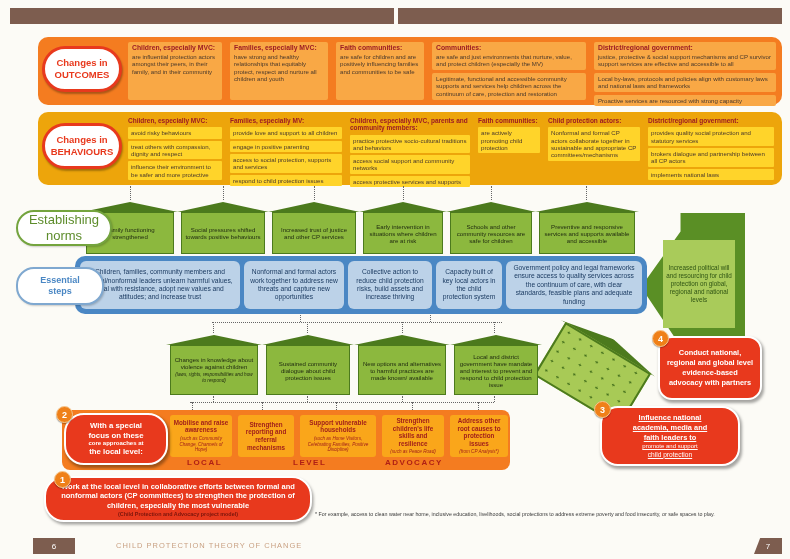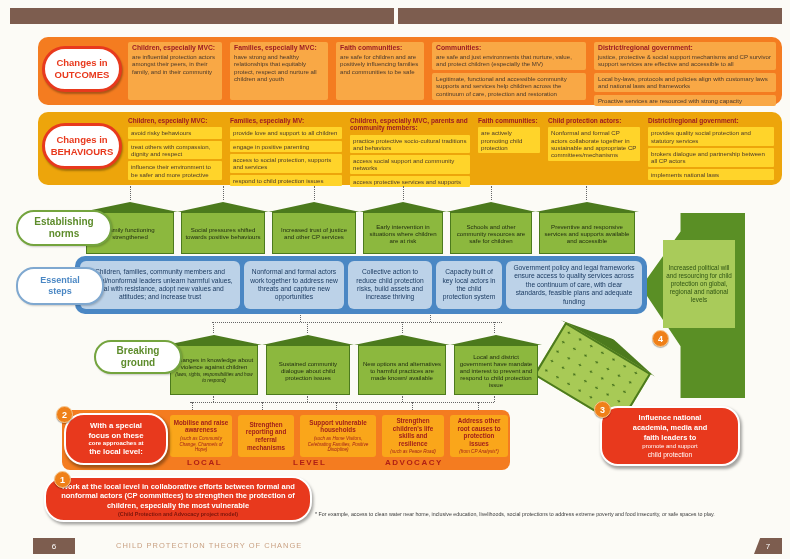--- a/index.html
+++ b/index.html
@@ -16,21 +16,21 @@
   .ocol{display:flex;flex-direction:column;gap:3px;}
   .obox{background:var(--amber,#f9a845);border-radius:2px;padding:2px 4px;flex:1;}
   .otitle{font-weight:bold;color:var(--dkred,#9c1c24);font-size:6.8px;line-height:1.15;margin-bottom:1px;}
   .otext{color:var(--tbrown,#4a392b);font-size:6.1px;line-height:1.22;}
   .bcol{display:flex;flex-direction:column;gap:2px;}
   .btitle{font-weight:bold;color:var(--dkred,#9c1c24);font-size:6.5px;line-height:1.12;margin-bottom:1px;}
   .bitem{background:var(--yellow,#ffd42a);border-radius:1px;padding:2px 3px;color:var(--tbrown,#4a392b);font-size:6.1px;line-height:1.2;}
 
   .pill{position:absolute;background:#fff;display:flex;flex-direction:column;justify-content:center;align-items:center;z-index:6;text-align:center;line-height:1.25;box-sizing:border-box;}
   .pill.red{width:80px;height:46px;border:3px solid var(--red,#e8391d);border-radius:23px;color:var(--red,#e8391d);font-size:9.5px;font-weight:bold;box-shadow:1px 2px 2px rgba(0,0,0,.3);text-align:right;}
-  .pill.green{border:2px solid #74a43e;border-radius:18px;color:#5d8c2b;font-size:10px;font-weight:bold;box-shadow:1px 1px 2px rgba(0,0,0,.2);}
+  .pill.green{border:2px solid #74a43e;border-radius:18px;color:#5d8c2b;font-size:13px;font-weight:normal;box-shadow:1px 1px 2px rgba(0,0,0,.2);}
   .pill.blue{border:2px solid #7fa8d0;border-radius:18px;color:#4a87c4;font-size:9px;font-weight:bold;box-shadow:1px 1px 2px rgba(0,0,0,.2);}
 
   .houses{position:absolute;display:flex;z-index:3;}
   .house{position:relative;background:var(--green,#8cb83e);border:1.5px solid var(--greendk,#4c7a1d);display:flex;flex-direction:column;justify-content:center;align-items:center;text-align:center;font-size:6.1px;color:#1f2a10;padding:2px 3px;box-sizing:border-box;}
   .house::before{content:"";position:absolute;top:-11px;left:-5px;right:-5px;height:10px;background:var(--greendk,#4c7a1d);clip-path:polygon(50% 0,0 100%,100% 100%);}
   .house .note{font-style:italic;font-size:4.7px;margin-top:2px;line-height:1.25;}
   .houses.norms{left:86px;top:212px;gap:7px;height:42px;}
   .houses.norms .house{height:42px;}
   .houses.break{left:170px;top:345px;gap:8px;height:50px;}
   .houses.break .house{height:50px;}
@@ -43,21 +43,21 @@
 
   .tilted{position:absolute;left:545px;top:334px;width:100px;height:72px;transform:rotate(31deg);z-index:1;}
   .tilted .troof{position:absolute;top:0;left:-5px;right:-5px;height:11px;background:var(--greendk,#4c7a1d);clip-path:polygon(50% 0,0 100%,100% 100%);}
   .tilted .tbody{position:absolute;left:0;right:0;top:10px;bottom:0;background:#a8ca56;border:2px solid var(--greendk,#4c7a1d);background-image:radial-gradient(#44701c 1px,transparent 1.4px);background-size:13px 11px;box-sizing:border-box;}
 
   .callout{position:absolute;background:var(--red,#e8391d);border:2px solid #fff;border-radius:14px;box-shadow:1.5px 2.5px 3px rgba(0,0,0,.35);color:#fff;display:flex;flex-direction:column;align-items:center;justify-content:center;text-align:center;z-index:7;box-sizing:border-box;}
   .c4{left:658px;top:336px;width:104px;height:64px;font-size:7.4px;font-weight:bold;line-height:1.35;padding:4px 6px;}
   .c2{left:64px;top:413px;width:104px;height:52px;border-radius:20px;}
   .c2 .lb{font-size:7.8px;font-weight:bold;line-height:1.25;}
   .c2 .ls{font-size:6px;font-weight:bold;line-height:1.2;}
-  .c3{left:600px;top:406px;width:140px;height:60px;border-radius:18px;}
+  .c3{left:600px;top:406px;width:140px;height:60px;border-radius:18px;text-decoration:underline;}
   .c3 .lb{font-size:7.4px;font-weight:bold;line-height:1.35;}
   .c3 .lm{font-size:6px;line-height:1.3;}
   .c3 .lr{font-size:6.6px;line-height:1.3;}
   .c1{left:44px;top:476px;width:268px;height:46px;font-size:7.5px;font-weight:bold;line-height:1.25;padding:2px 8px 0;border-radius:20px;}
   .c1 .sub{color:#7a150c;font-size:5.4px;margin-top:1px;}
   .numcircle{position:absolute;width:15px;height:15px;border-radius:50%;background:#ef8019;border:1px solid #f8c88f;color:#fff;font-size:9px;font-weight:bold;display:flex;align-items:center;justify-content:center;z-index:8;box-shadow:0 1px 1px rgba(0,0,0,.3);}
 
   .band.local{left:62px;top:410px;width:448px;height:60px;background:var(--orange,#f47c20);border-radius:8px;}
   .lboxes{position:absolute;left:108px;top:5px;display:flex;gap:6px;height:42px;}
   .lbox{background:#faa61a;border-radius:3px;display:flex;flex-direction:column;justify-content:center;align-items:center;text-align:center;padding:2px 3px;box-sizing:border-box;flex-shrink:0;}
@@ -222,44 +222,43 @@
   <div class="arrow-box">Increased political will and resourcing for child protection on global, regional and national levels</div>
 
   <div class="vc" style="left:300px;top:315px;height:7px"></div>
   <div class="vc" style="left:430px;top:315px;height:7px"></div>
   <div class="hc" style="left:212px;top:322px;width:290px"></div>
   <div class="vc" style="left:213px;top:322px;height:11px"></div>
   <div class="vc" style="left:307px;top:322px;height:11px"></div>
   <div class="vc" style="left:402px;top:322px;height:11px"></div>
   <div class="vc" style="left:494px;top:322px;height:11px"></div>
 
-  <div class="pill green" style="left:94px;top:340px;width:88px;height:34px">
-    <span>Breaking</span>
-    <span>ground</span>
-  </div>
   <div class="houses break">
     <div class="house" style="width:88px">
       <span>Changes in knowledge about violence against children</span>
       <span class="note">(laws, rights, responsibilities and how to respond)</span>
     </div>
     <div class="house" style="width:84px">
       <span>Sustained community dialogue about child protection issues</span>
     </div>
     <div class="house" style="width:88px">
       <span>New options and alternatives to harmful practices are made known/ available</span>
     </div>
     <div class="house" style="width:84px">
       <span>Local and district government have mandate and interest to prevent and respond to child protection issue</span>
     </div>
   </div>
   <div class="tilted">
     <div class="troof"></div>
     <div class="tbody"></div>
   </div>
 
+  <div class="callout c4">
+    <span>Conduct national, regional and global level evidence-based advocacy with partners</span>
+  </div>
   <div class="numcircle" style="left:652px;top:330px">4</div>
 
   <div class="vc" style="left:213px;top:396px;height:6px"></div>
   <div class="vc" style="left:307px;top:396px;height:6px"></div>
   <div class="vc" style="left:402px;top:396px;height:6px"></div>
   <div class="vc" style="left:494px;top:396px;height:6px"></div>
   <div class="hc" style="left:190px;top:402px;width:304px"></div>
   <div class="vc" style="left:192px;top:402px;height:8px"></div>
   <div class="vc" style="left:262px;top:402px;height:8px"></div>
   <div class="vc" style="left:336px;top:402px;height:8px"></div>

